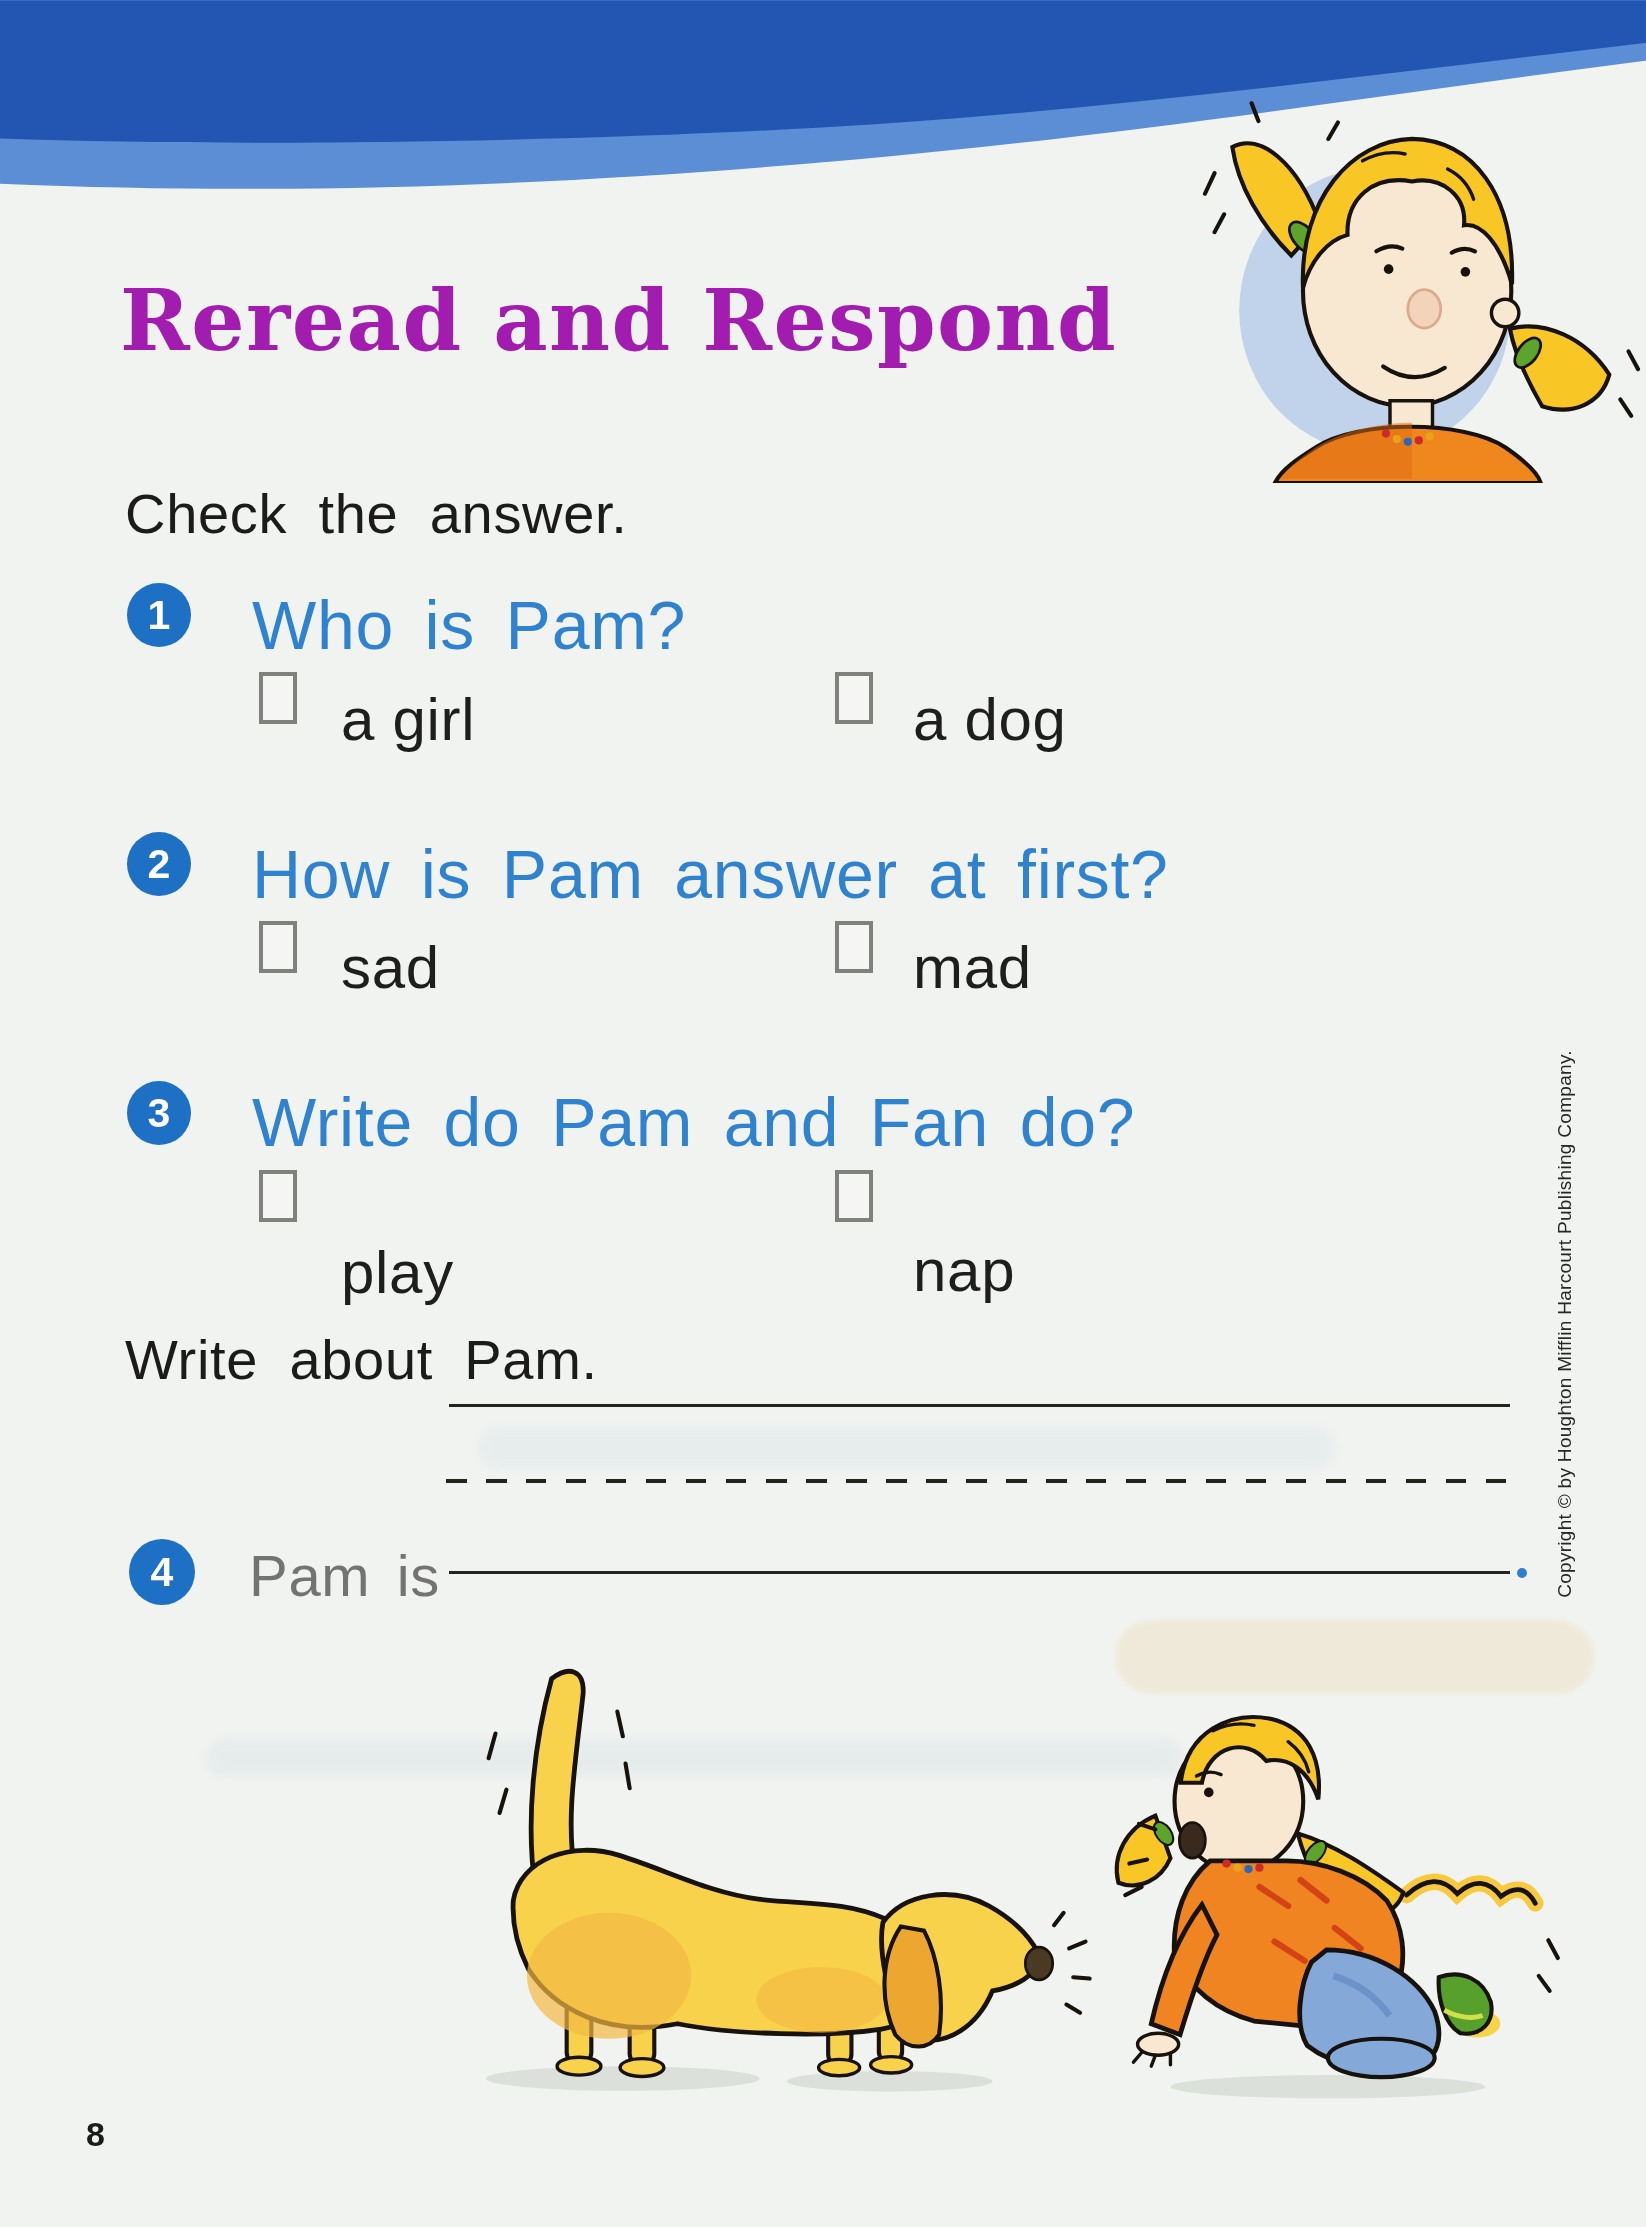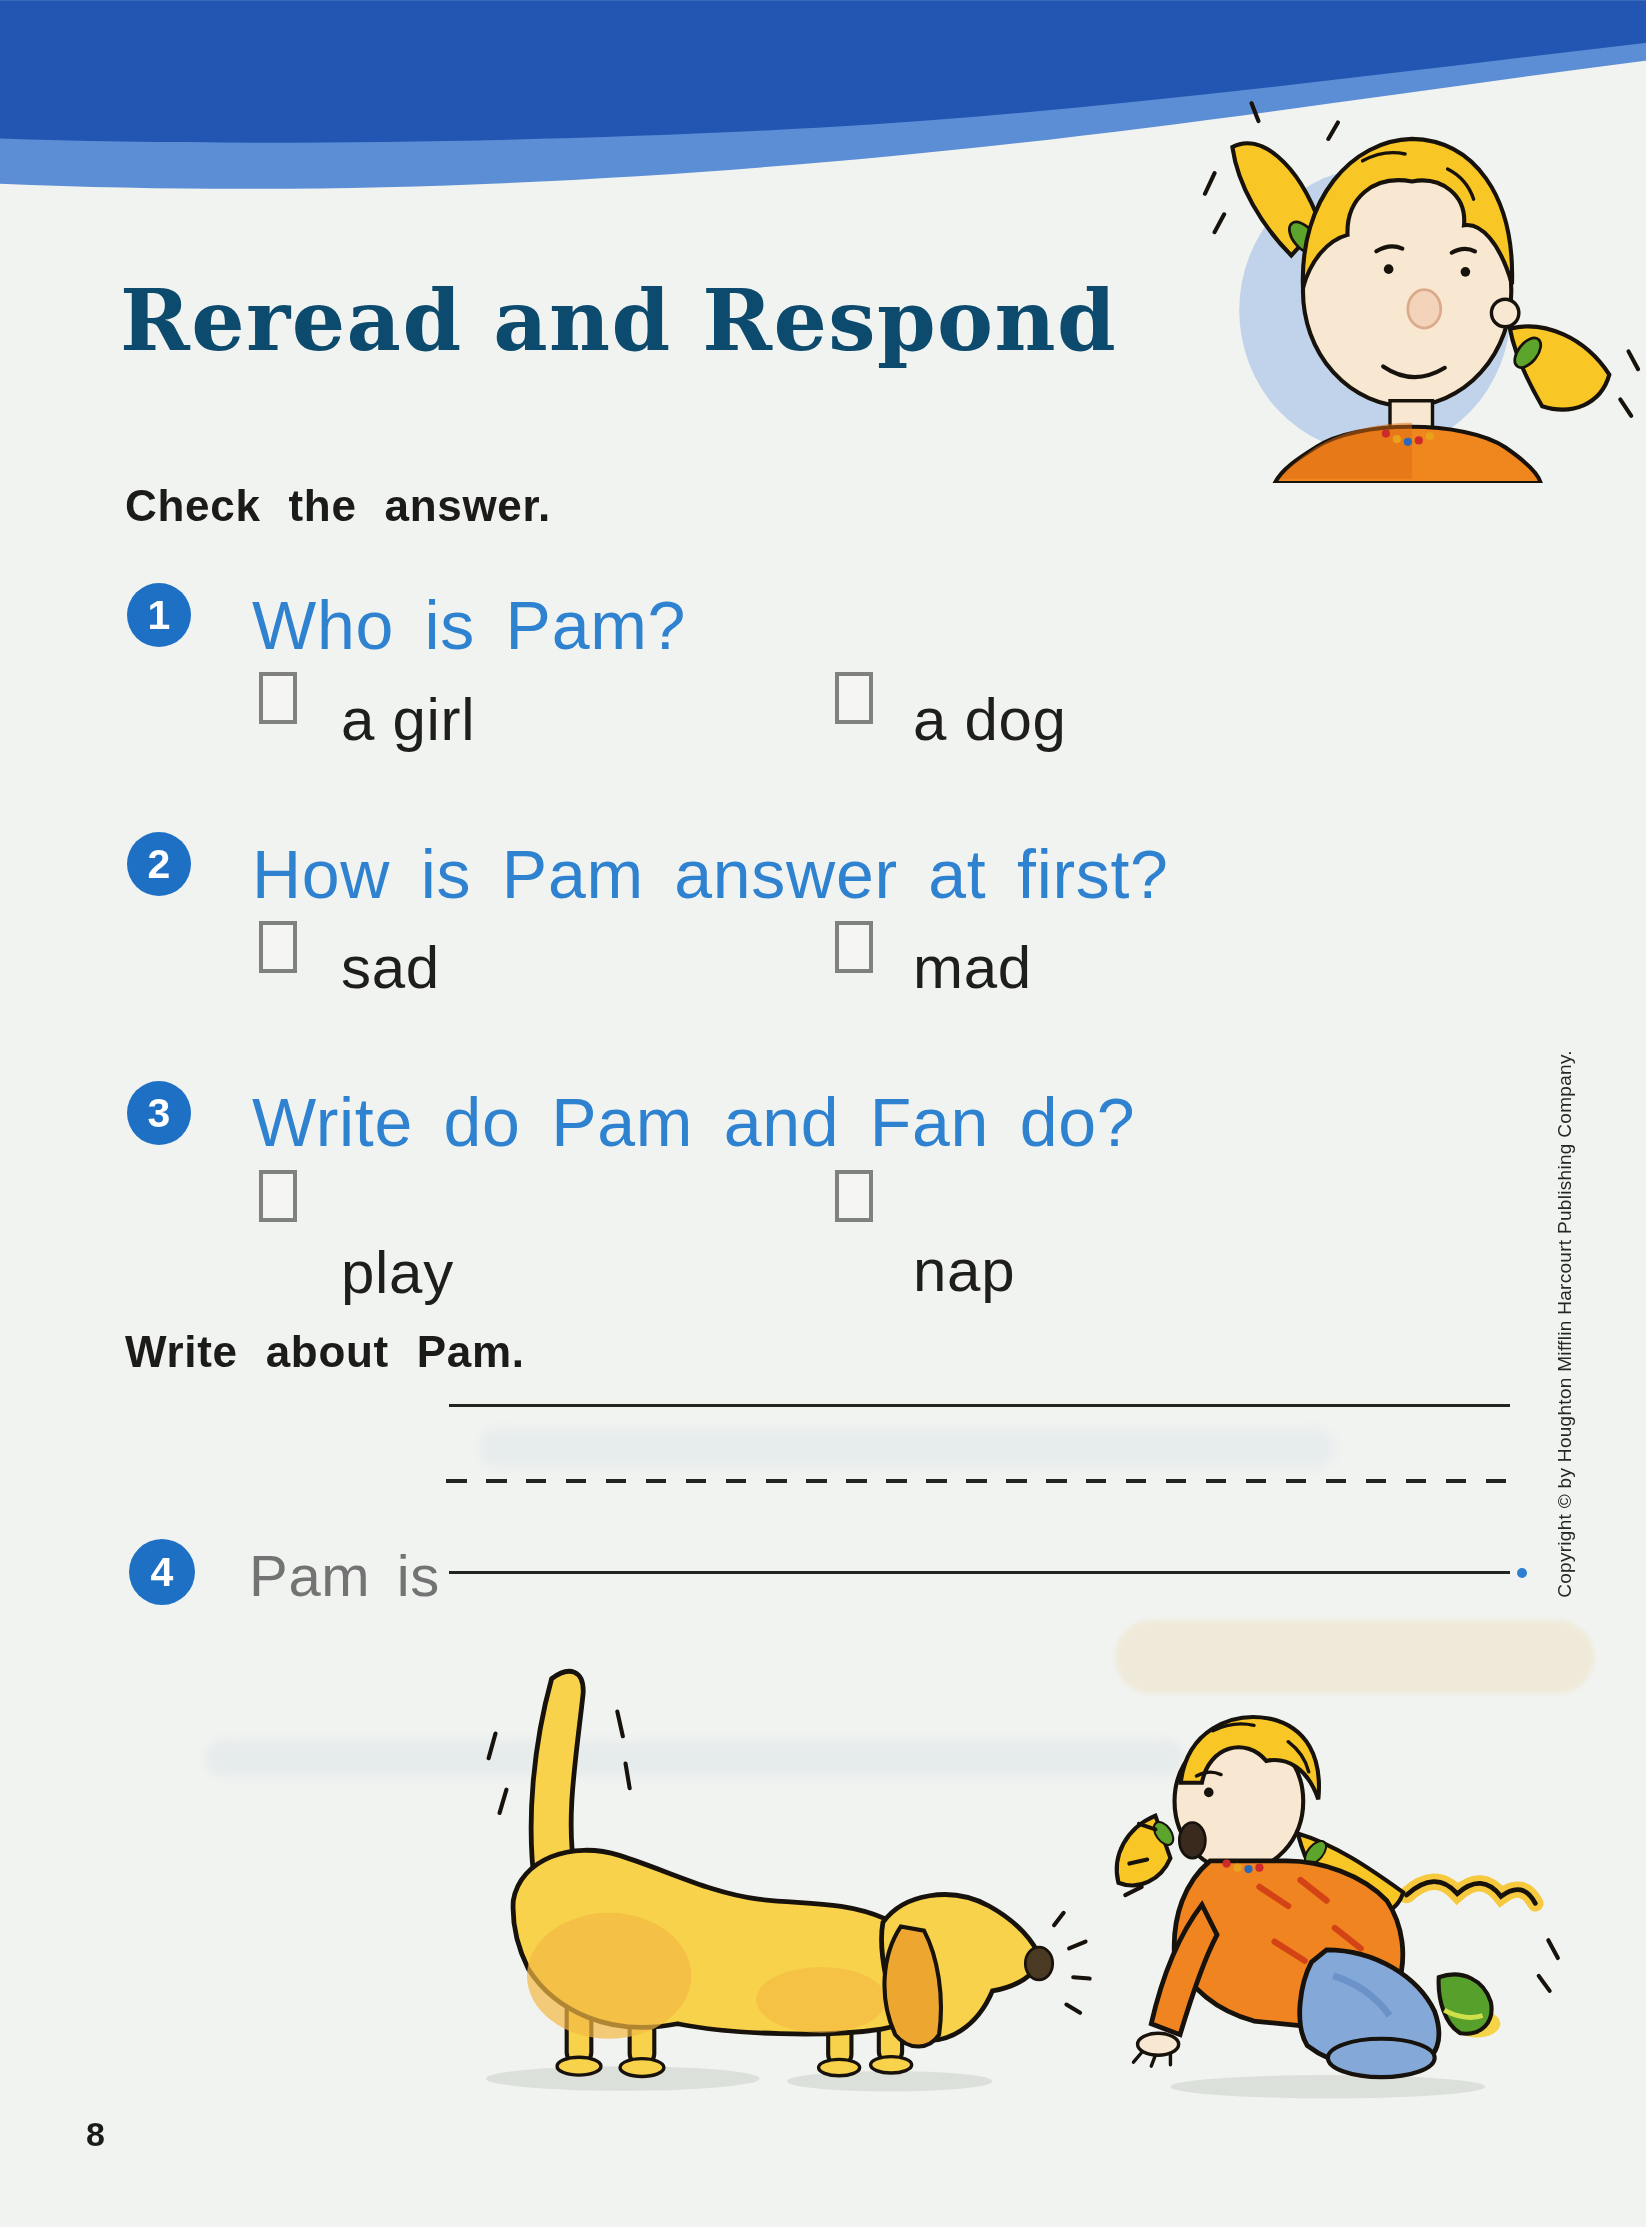--- a/index.html
+++ b/index.html
@@ -11,26 +11,26 @@
   .page{
     position:absolute;inset:0;overflow:hidden;
     background:#f1f3f0;
   }
   
   .header-wave{position:absolute;left:0;top:0;}
   
   .title{
     position:absolute;left:120px;top:271px;
     font-family:"DejaVu Serif",serif;font-weight:bold;
-    font-size:84px;letter-spacing:1.4px;color:#0c4a6e;
+    font-size:84px;letter-spacing:1.4px;color:#a21caf;
     white-space:nowrap;
   }
   .h-black{
-    position:absolute;color:#1b1b19;font-weight:bold;
-    font-size:44px;letter-spacing:0.7px;word-spacing:15px;white-space:nowrap;
+    position:absolute;color:#1b1b19;font-weight:normal;
+    font-size:56px;letter-spacing:0.7px;word-spacing:15px;white-space:nowrap;
   }
   .q-badge{
     position:absolute;width:64px;height:64px;border-radius:50%;
     background:#1d70c4;color:#ffffff;font-weight:bold;font-size:41px;
     display:flex;align-items:center;justify-content:center;
   }
   .q-text{
     position:absolute;color:#2f82d0;font-size:68px;
     letter-spacing:0.7px;word-spacing:11px;white-space:nowrap;
   }

